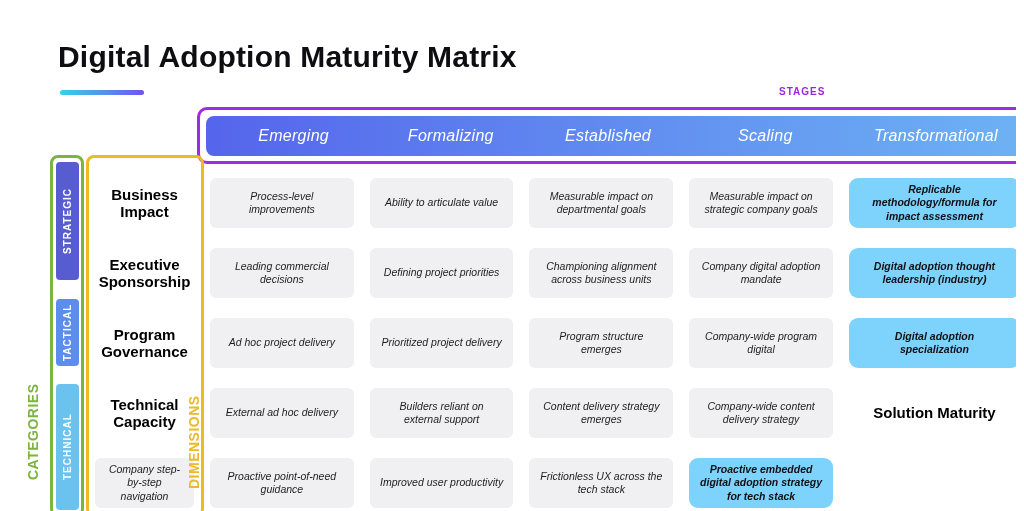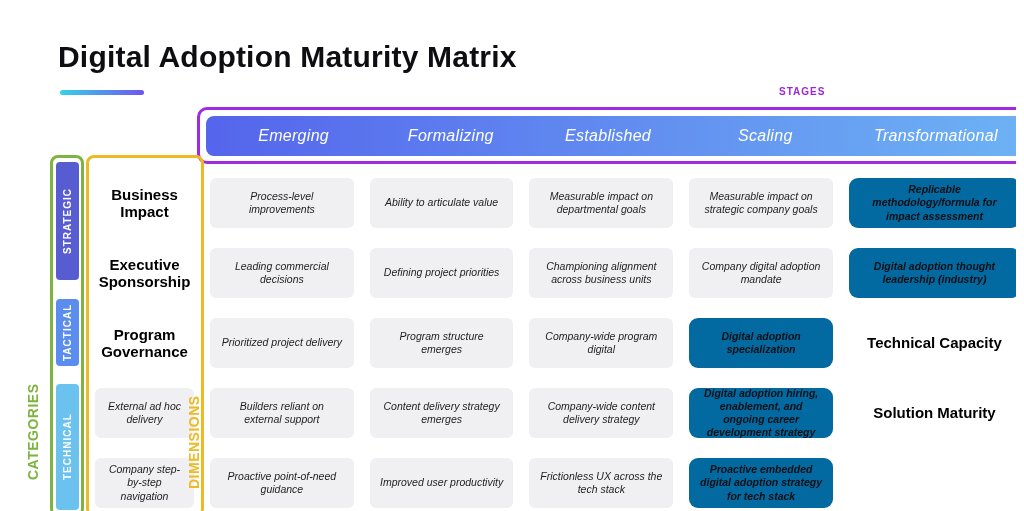--- a/index.html
+++ b/index.html
@@ -43,21 +43,21 @@
   .rowlabel {
     display:flex; align-items:center; justify-content:center; text-align:center;
     font-weight:700; font-size:15px; color:#000; line-height:1.15; padding:0 4px;
   }
   .cell {
     display:flex; align-items:center; justify-content:center; text-align:center;
     background:#f0f0f3; border-radius:6px; padding:3px 10px;
     font-style:italic; font-size:10.5px; color:#1d1d1f; line-height:1.25;
   }
   .cell.blue {
-    background:#0369a1; border-radius:9px; font-weight:600; color:#101014;
+    background:#7dd3fc; border-radius:9px; font-weight:600; color:#101014;
   }
   .gold-box {
     position:absolute; left:70px; top:139px; width:118px; height:362px;
     border:3px solid #ecba24; border-radius:8px; pointer-events:none;
   }
   .green-box {
     position:absolute; left:34px; top:139px; width:34px; height:362px;
     border:3px solid #7db440; border-radius:8px; pointer-events:none;
   }
   .cat {
@@ -107,31 +107,31 @@
     <div class="cell blue">Replicable methodology/formula for impact assessment</div>
 
     <div class="rowlabel">Executive Sponsorship</div>
     <div class="cell">Leading commercial decisions</div>
     <div class="cell">Defining project priorities</div>
     <div class="cell">Championing alignment across business units</div>
     <div class="cell">Company digital adoption mandate</div>
     <div class="cell blue">Digital adoption thought leadership (industry)</div>
 
     <div class="rowlabel">Program Governance</div>
+    <div class="cell">Ad hoc project delivery</div>
     <div class="cell">Prioritized project delivery</div>
     <div class="cell">Program structure emerges</div>
     <div class="cell">Company-wide program digital</div>
     <div class="cell blue">Digital adoption specialization</div>
 
     <div class="rowlabel">Technical Capacity</div>
     <div class="cell">External ad hoc delivery</div>
     <div class="cell">Builders reliant on external support</div>
     <div class="cell">Content delivery strategy emerges</div>
     <div class="cell">Company-wide content delivery strategy</div>
-    <div class="cell blue">Digital adoption hiring, enablement, and ongoing career development strategy</div>
 
     <div class="rowlabel">Solution Maturity</div>
     <div class="cell">Company step-by-step navigation</div>
     <div class="cell">Proactive point-of-need guidance</div>
     <div class="cell">Improved user productivity</div>
     <div class="cell">Frictionless UX across the tech stack</div>
     <div class="cell blue">Proactive embedded digital adoption strategy for tech stack</div>
 
   </div>
 

